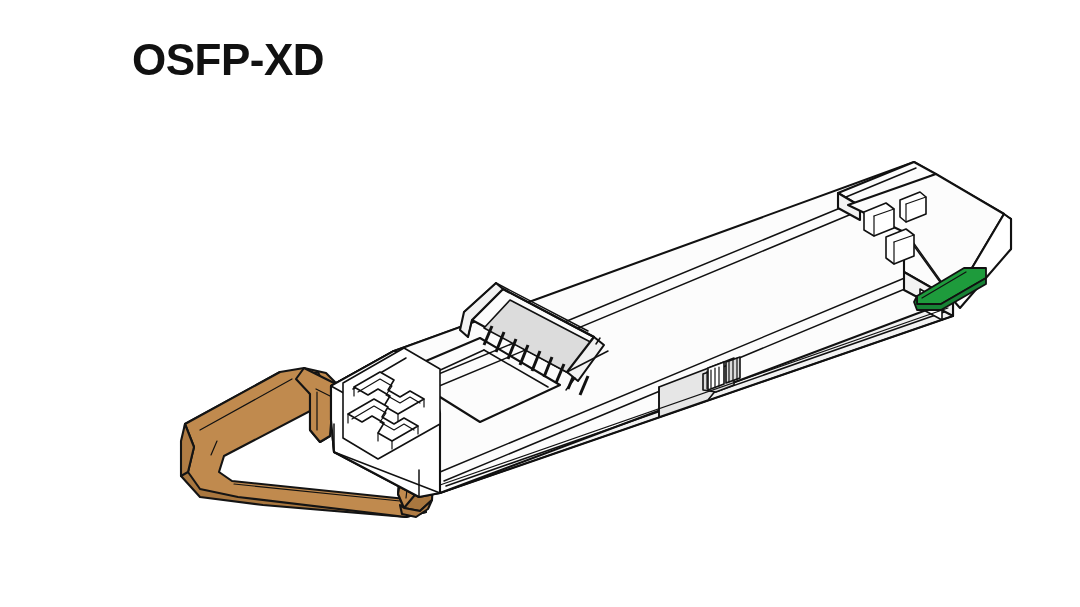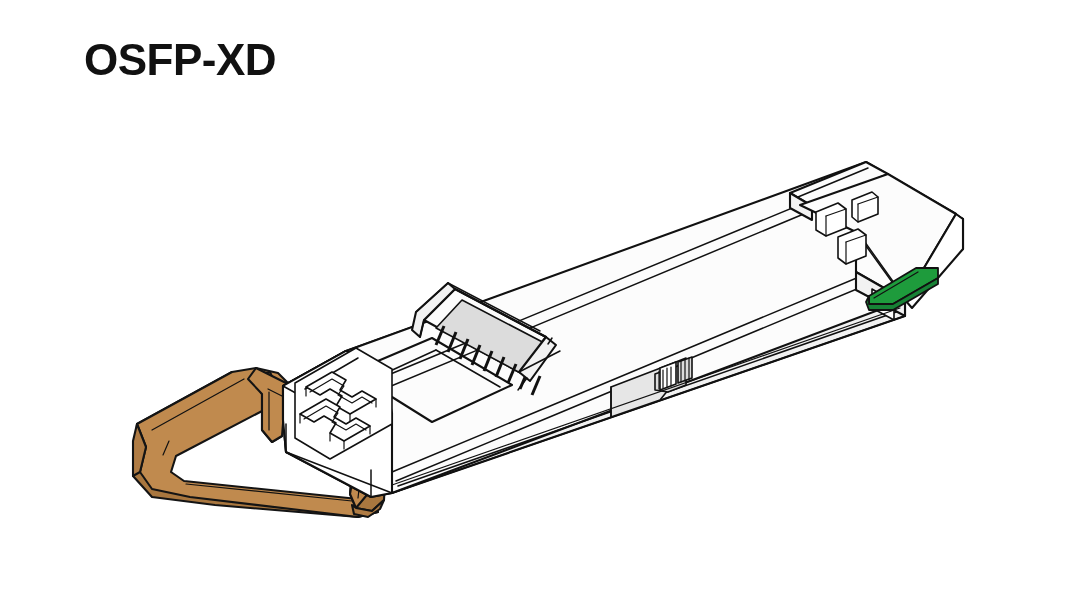--- a/index.html
+++ b/index.html
@@ -11,20 +11,21 @@
     width: 1080px;
     height: 607px;
     position: relative;
     overflow: hidden;
     font-family: "Liberation Sans", sans-serif;
   }
   #page-root {
     position: absolute;
     inset: 0;
     background: var(--bg, #ffffff);
+    margin-left: 48px;
   }
   #page-title {
     position: absolute;
     left: 84px;
     top: 38px;
     font-family: "Liberation Sans", sans-serif;
     font-weight: bold;
     font-size: 44px;
     letter-spacing: -0.5px;
     color: #111111;

